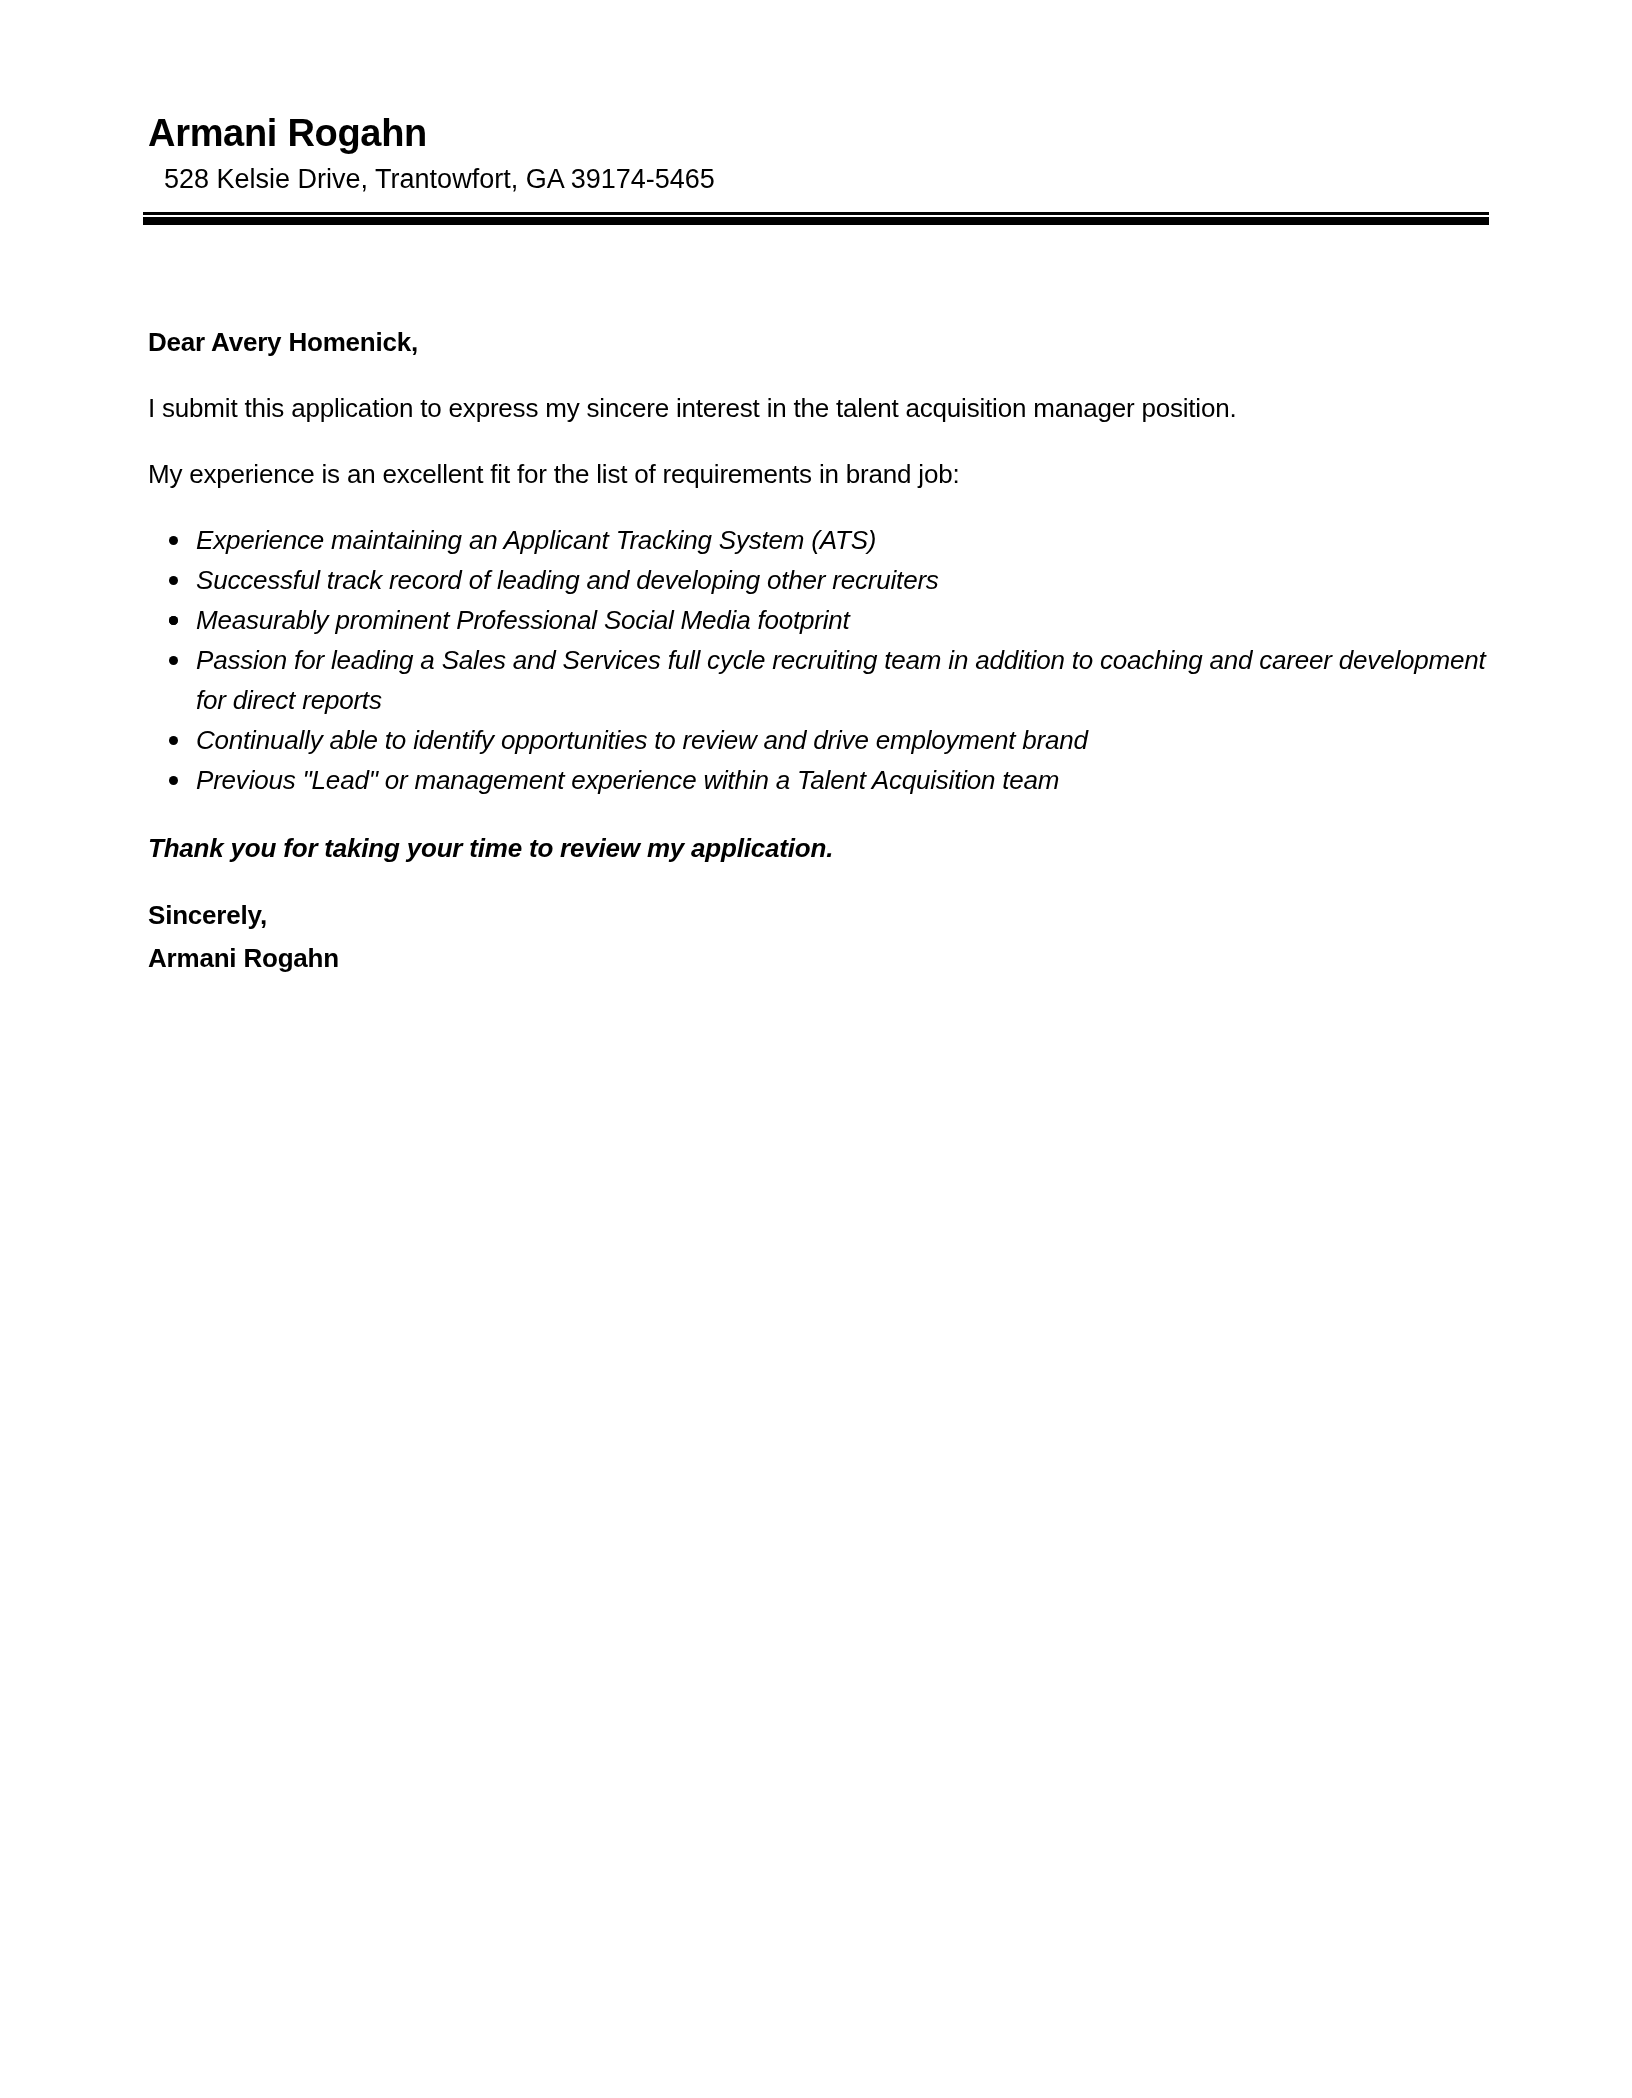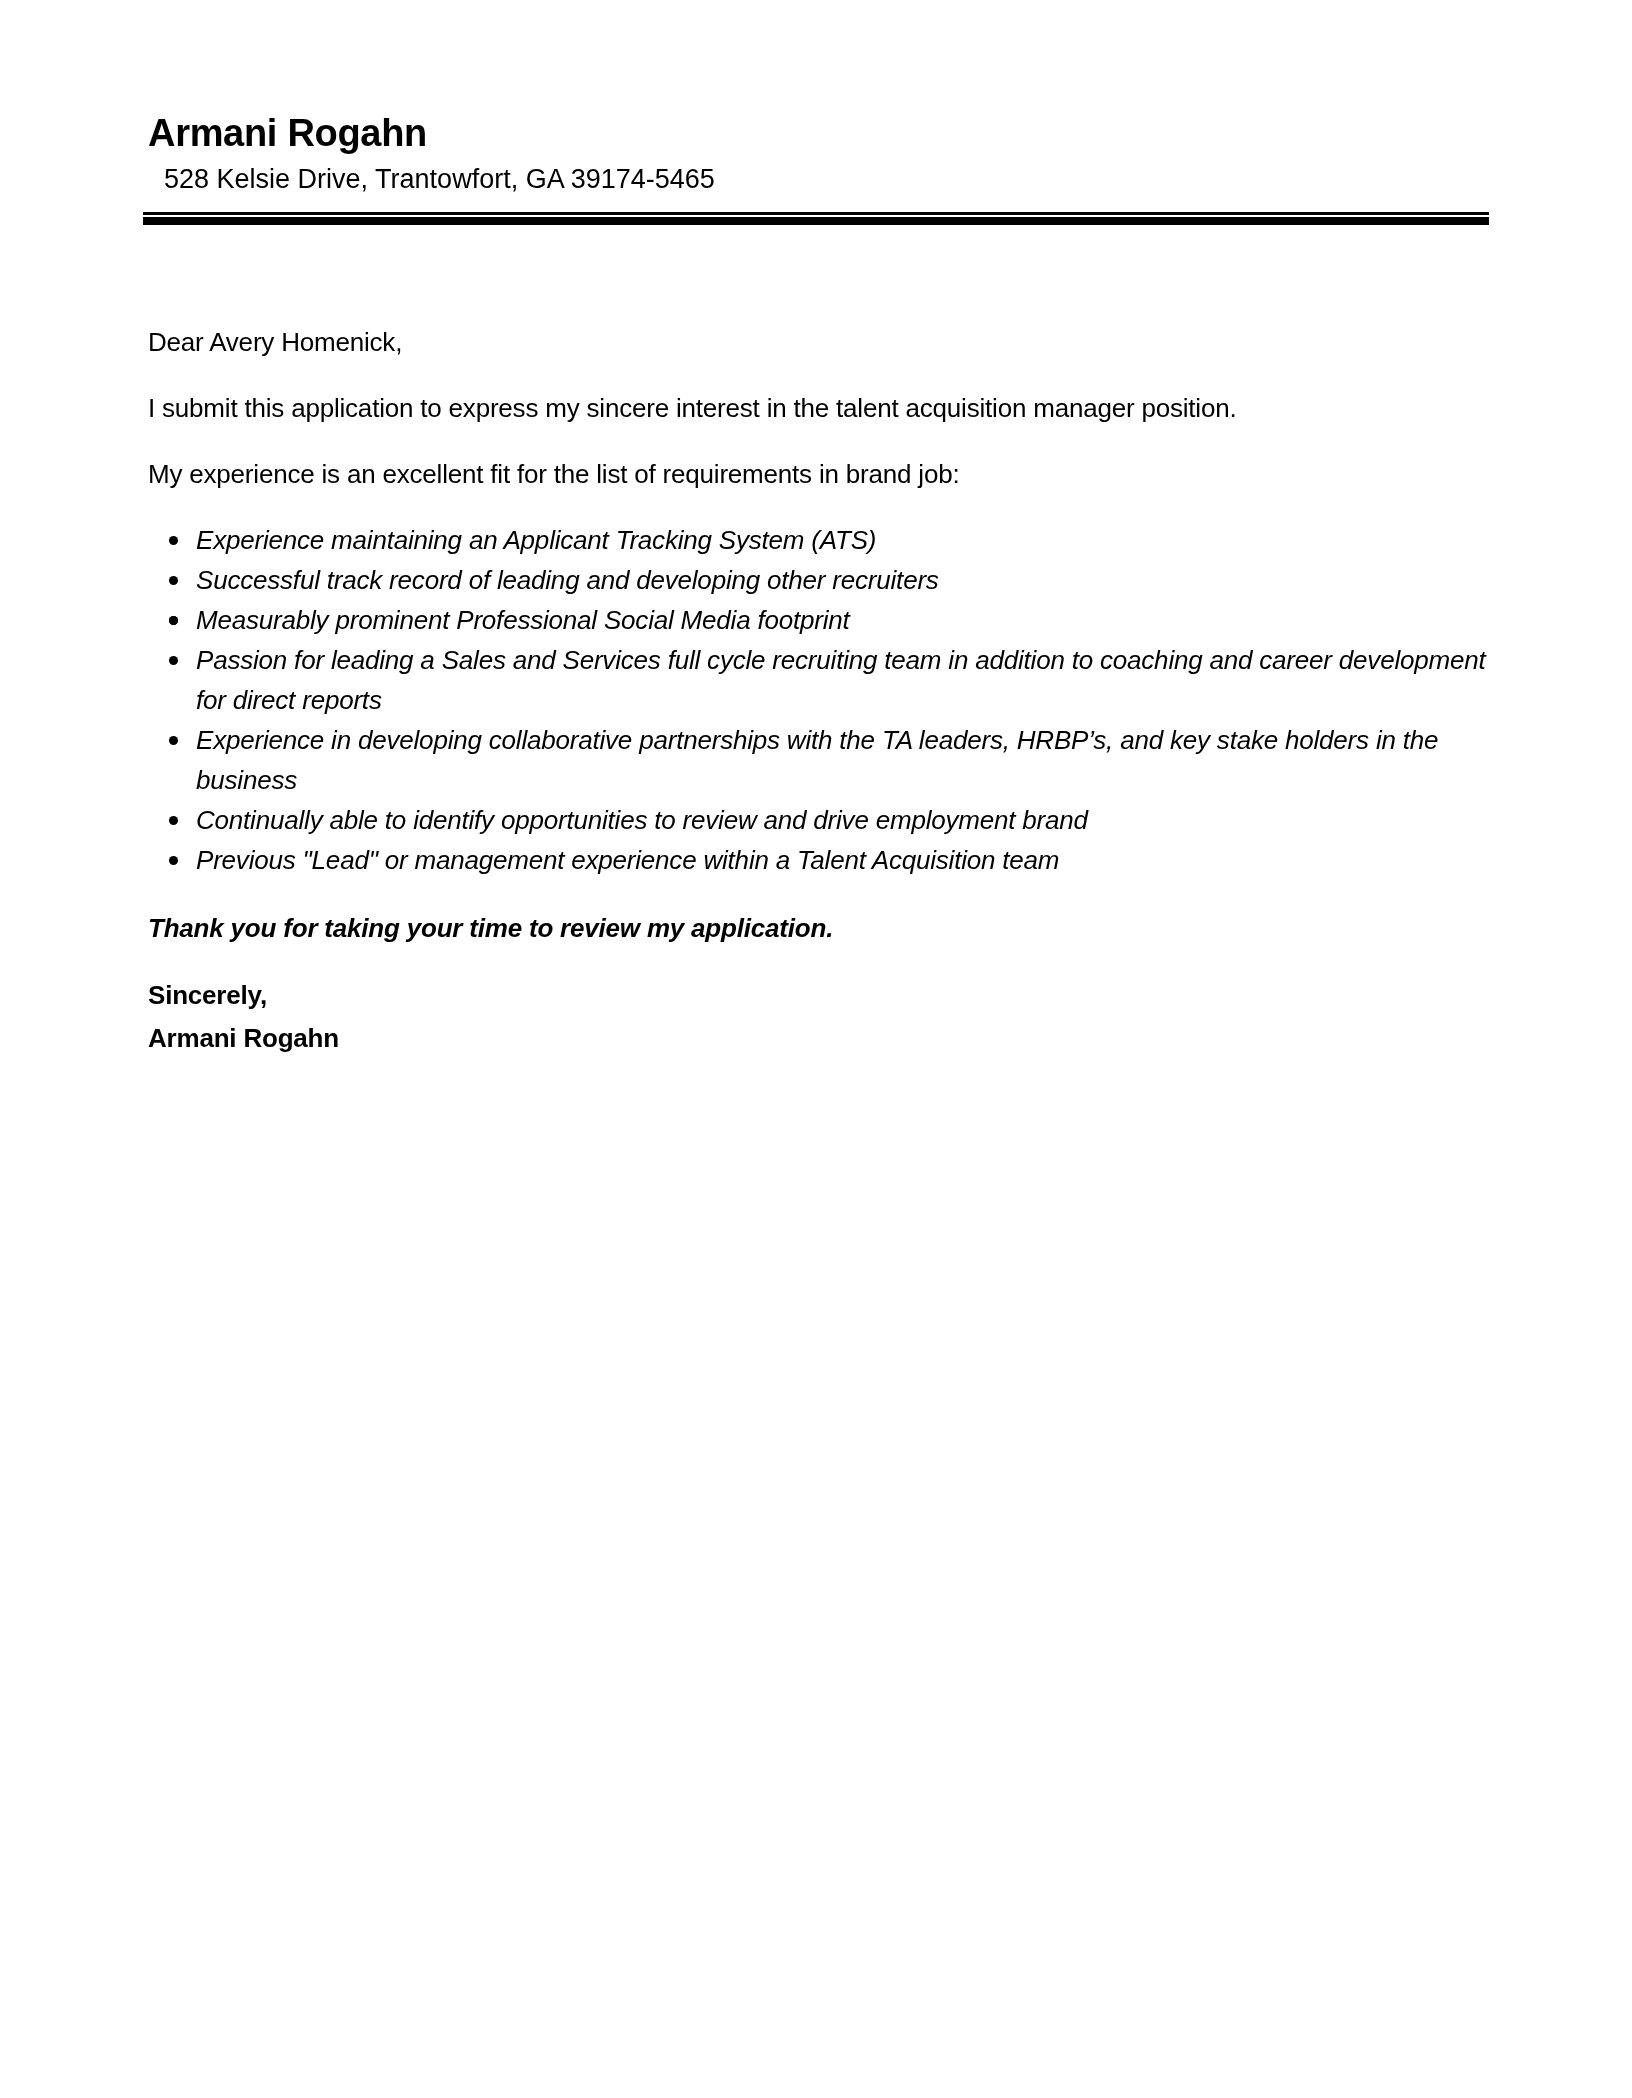--- a/index.html
+++ b/index.html
@@ -18,21 +18,21 @@
     }
     .rule { position: absolute; left: -5px; width: 1346px; top: 212px; }
     .rule .thin { height: 3px; background: #000; }
     .rule .gap { height: 2px; }
     .rule .thick { height: 8px; background: #000; }
     .body {
       position: absolute; top: 322px; left: 0; width: 1345px;
       font-size: 26px; line-height: 41px; letter-spacing: -0.2px;
     }
     .body p { margin: 0 0 25px 0; }
-    .salutation { font-weight: normal; }
+    .salutation { font-weight: bold; }
     ul.reqs { list-style: none; margin: 0 0 28px 0; padding: 0; font-style: italic; }
     ul.reqs li { position: relative; padding-left: 48px; line-height: 40px; }
     ul.reqs li .bullet {
       position: absolute; left: 21px; top: 16px; width: 9px; height: 9px;
       border-radius: 50%; background: #000;
     }
     .closing { font-weight: bold; font-style: italic; }
     .signoff p { margin: 0; line-height: 43px; font-weight: bold; }
   </style>
 </head>
@@ -51,21 +51,20 @@
     <p class="salutation">Dear Avery Homenick,</p>
     <p>I submit this application to express my sincere interest in the talent acquisition manager position.</p>
     <p>My experience is an excellent fit for the list of requirements in brand job:</p>
 
     <ul class="reqs">
       <li><span class="bullet"></span><span>Experience maintaining an Applicant Tracking System (ATS)</span></li>
       <li><span class="bullet"></span><span>Successful track record of leading and developing other recruiters</span></li>
       <li><span class="bullet"></span></li>
       <li><span class="bullet"></span><span>Measurably prominent Professional Social Media footprint</span></li>
       <li><span class="bullet"></span><span>Passion for leading a Sales and Services full cycle recruiting team in addition to coaching and career development for direct reports</span></li>
-      <li><span class="bullet"></span><span>Experience in developing collaborative partnerships with the TA leaders, HRBP’s, and key stake holders in the business</span></li>
       <li><span class="bullet"></span><span>Continually able to identify opportunities to review and drive employment brand</span></li>
       <li><span class="bullet"></span><span>Previous "Lead" or management experience within a Talent Acquisition team</span></li>
     </ul>
 
     <p class="closing">Thank you for taking your time to review my application.</p>
     <div class="signoff">
       <p>Sincerely,</p>
       <p>Armani Rogahn</p>
     </div>
   </div>

